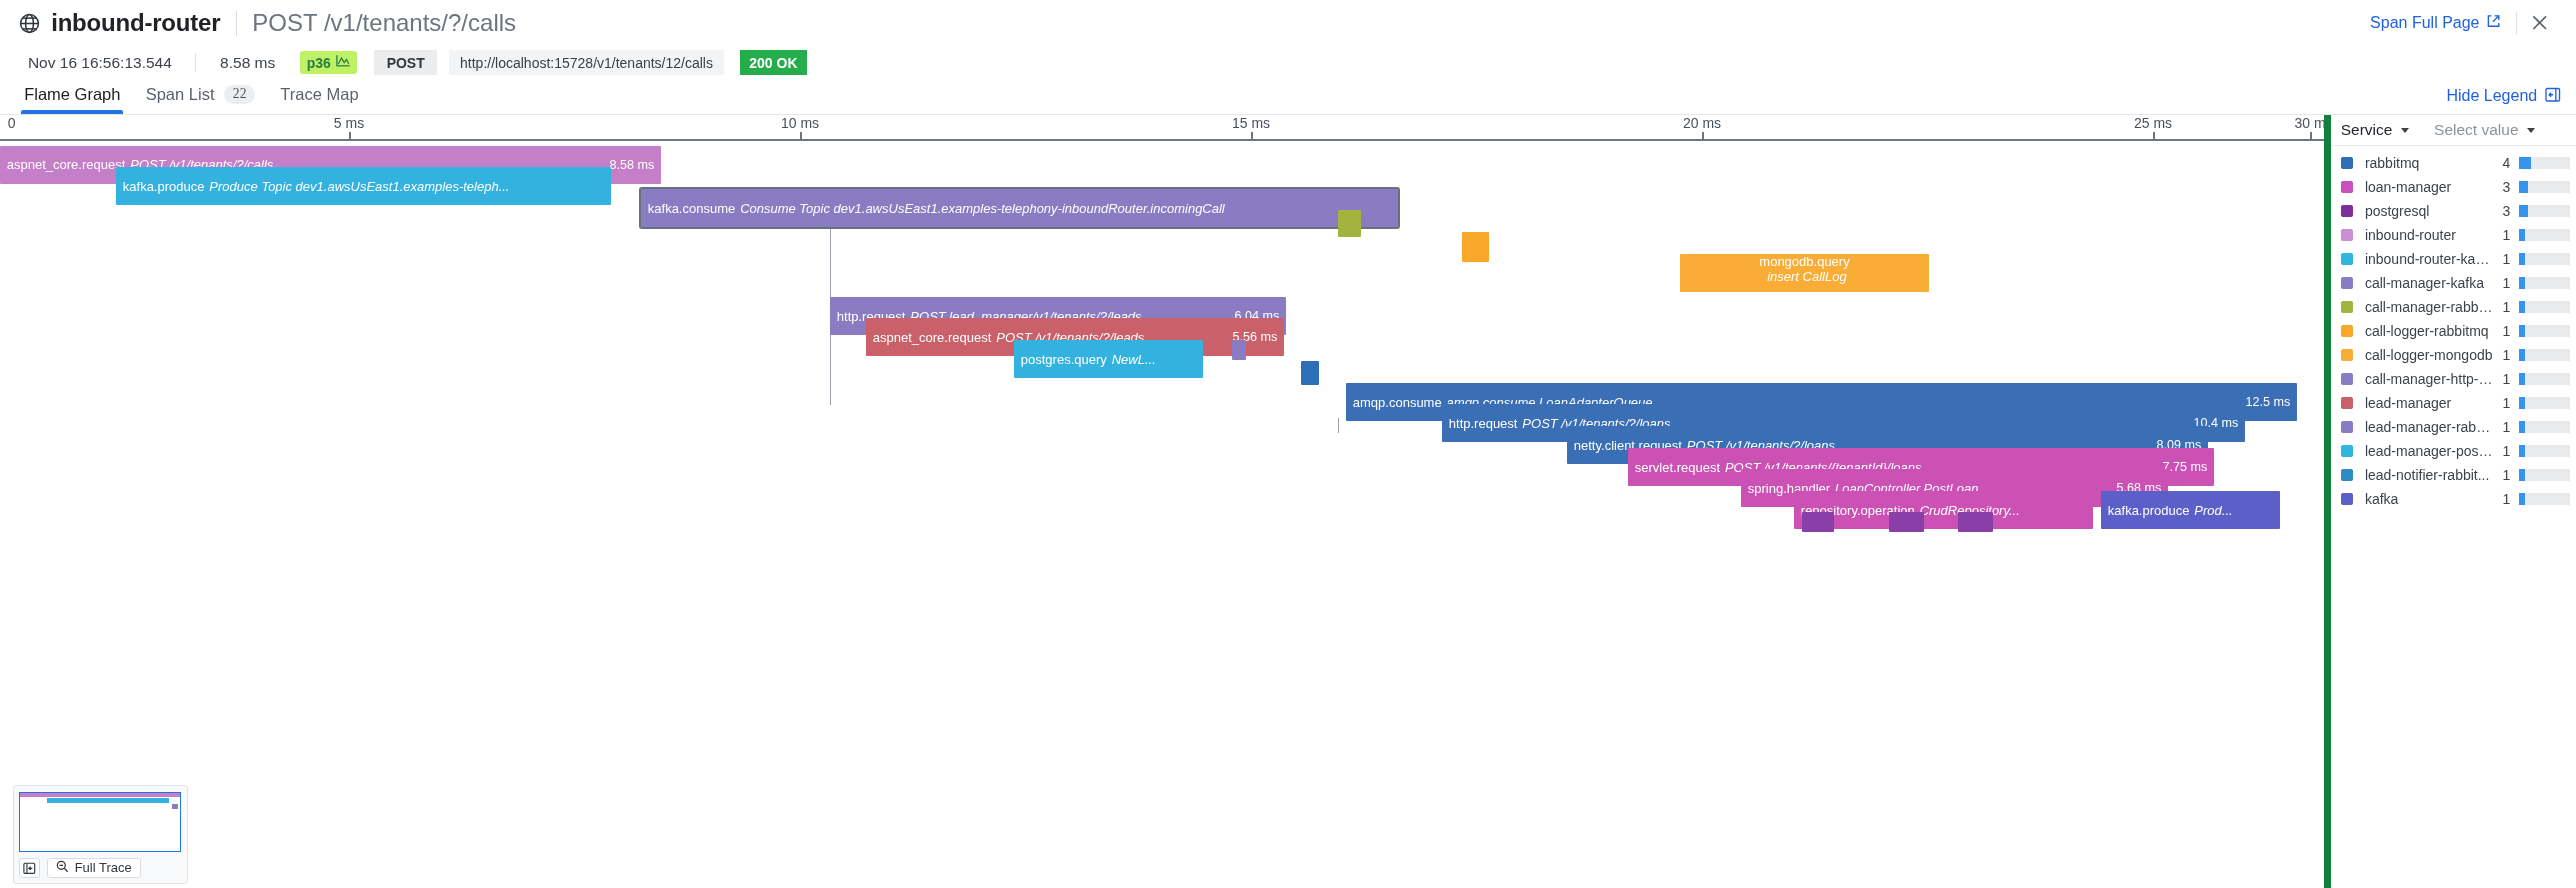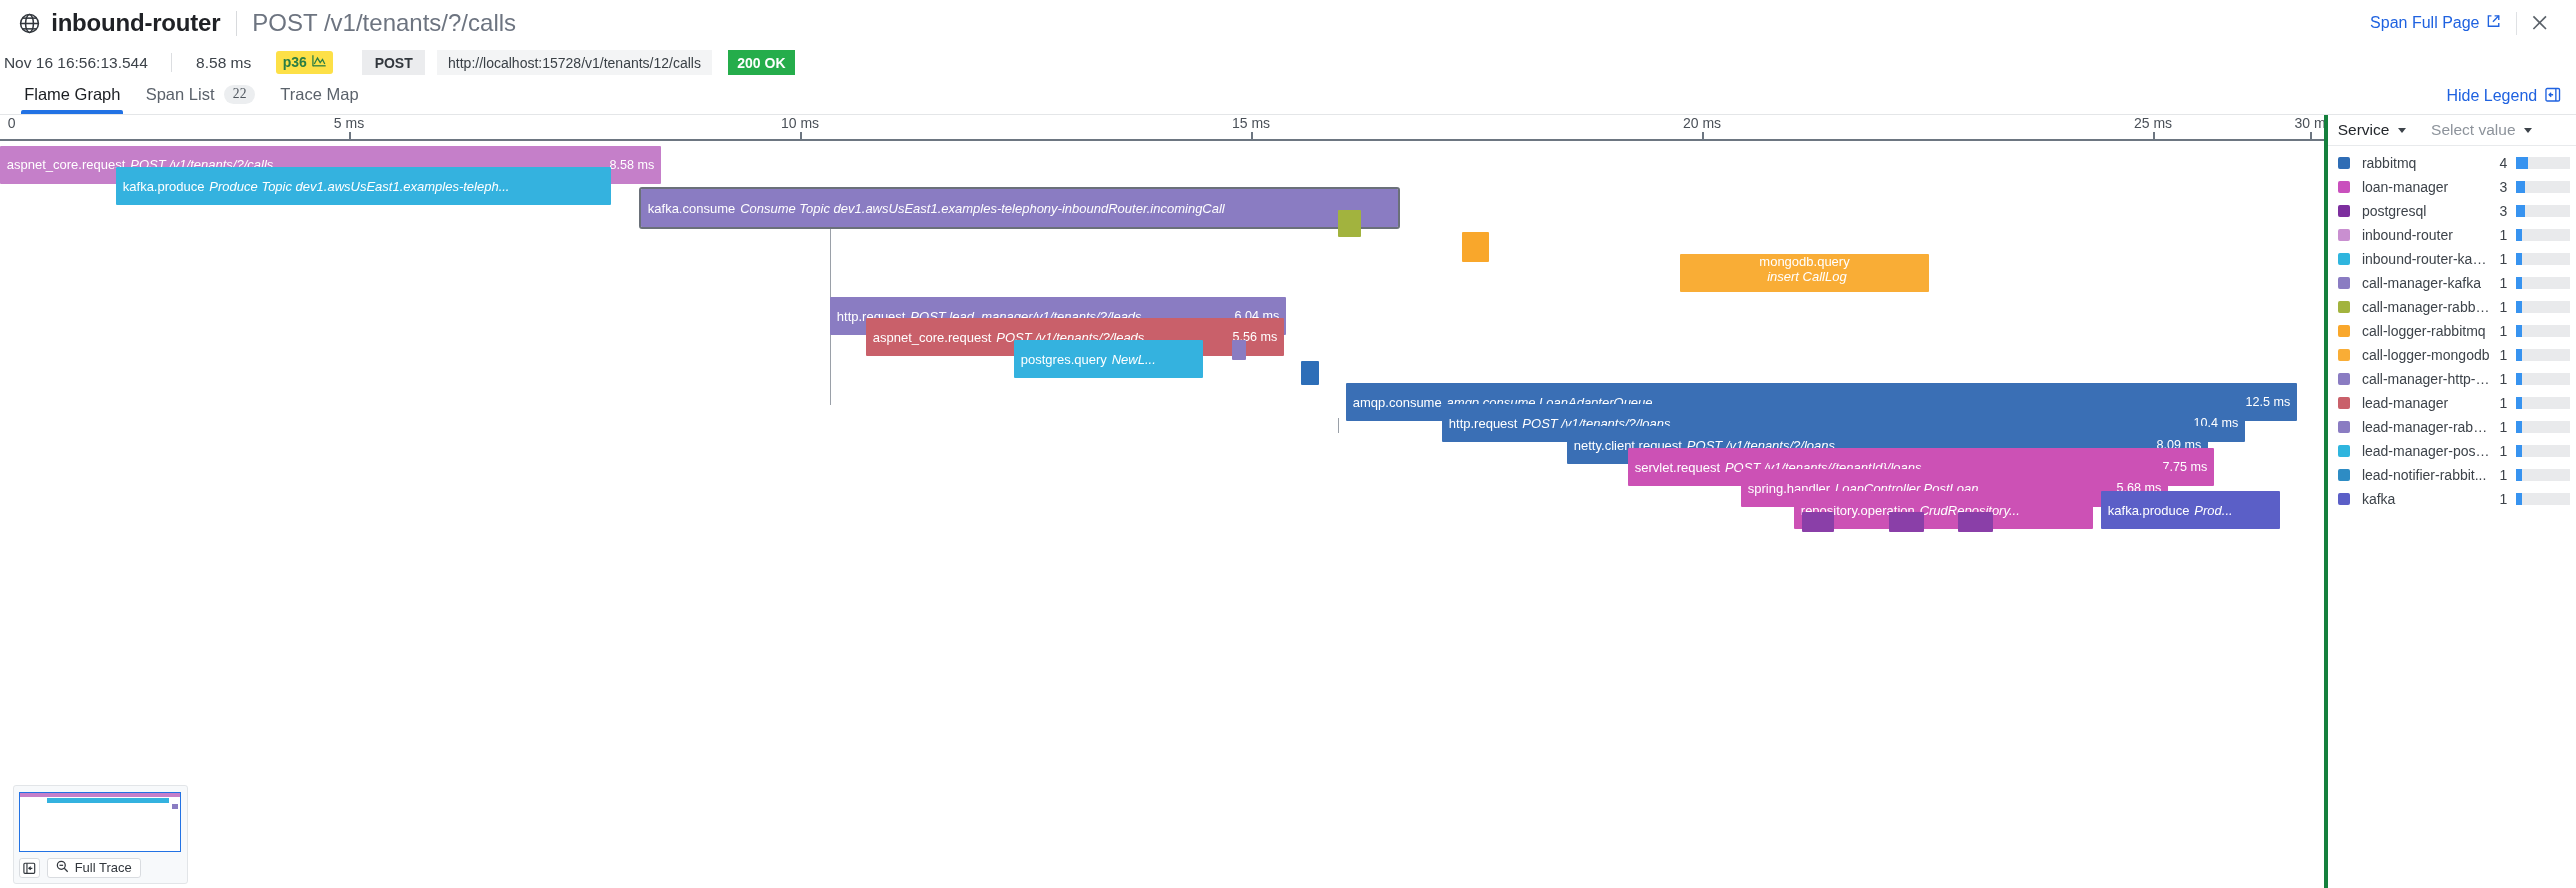--- a/index.html
+++ b/index.html
@@ -41,30 +41,30 @@
   }
   .hdr-sep { width: 1px; height: 23px; background: #dfe1e4; }
   .close-x {
     width: 45px; display: flex; align-items: center; justify-content: center;
     cursor: pointer; color: #5a6169;
   }
 
   
   .meta-row {
     height: 33px; display: flex; align-items: center;
-    padding: 0 2px; gap: 12px; font-size: 15.5px; color: #3d434a;
+    padding: 0 26px; gap: 12px; font-size: 15.5px; color: #3d434a;
   }
   .meta-ts { padding: 0 10.7px 0 1.9px; white-space: nowrap; }
   .meta-div { width: 1px; height: 19.4px; background: #dcdee1; }
   .meta-dur { padding: 0 12.6px; white-space: nowrap; }
   .pill-p36 {
-    background: #fde047; color: #2a7d45; font-weight: 700;
+    background: #bef264; color: #2a7d45; font-weight: 700;
     font-size: 14px; padding: 2.9px 6.8px; border-radius: 2.9px;
-    display: flex; gap: 4.9px;
-    margin-right: 17px;
+    display: flex; align-items: center; gap: 4.9px;
+    margin-right: 5px;
   }
   .pill-method {
     background: #ebecee; color: #32373d; font-weight: 700;
     font-size: 14px; padding: 4.9px 12.6px; white-space: nowrap;
   }
   .pill-url {
     background: #f3f4f5; color: #3a4046;
     font-size: 14px; padding: 4.9px 10.7px; white-space: nowrap;
   }
   .pill-status {
@@ -171,21 +171,21 @@
   }
   .mm-fulltrace {
     height: 20.4px; border: 1px solid #d9dce0; background: #fff;
     border-radius: 2.9px; cursor: pointer; padding: 0 8.7px;
     display: flex; align-items: center; gap: 5.8px;
     font-size: 13px; color: #32373d;
   }
 
   
   .legend {
-    width: 252px; border-left: 4px solid #15803d;
+    width: 252px; border-left: 7px solid #15803d;
     position: relative; background: #fff;
   }
   .legend-head {
     height: 31px; display: flex; align-items: center;
     padding: 0 9.7px; border-bottom: 1px solid #e8eaec;
     font-size: 15.5px;
   }
   .lh-col { display: flex; align-items: center; gap: 8.7px; cursor: pointer; }
   .lh-col .t { color: #22262b; }
   .lh-col2 { margin-left: 25px; }

